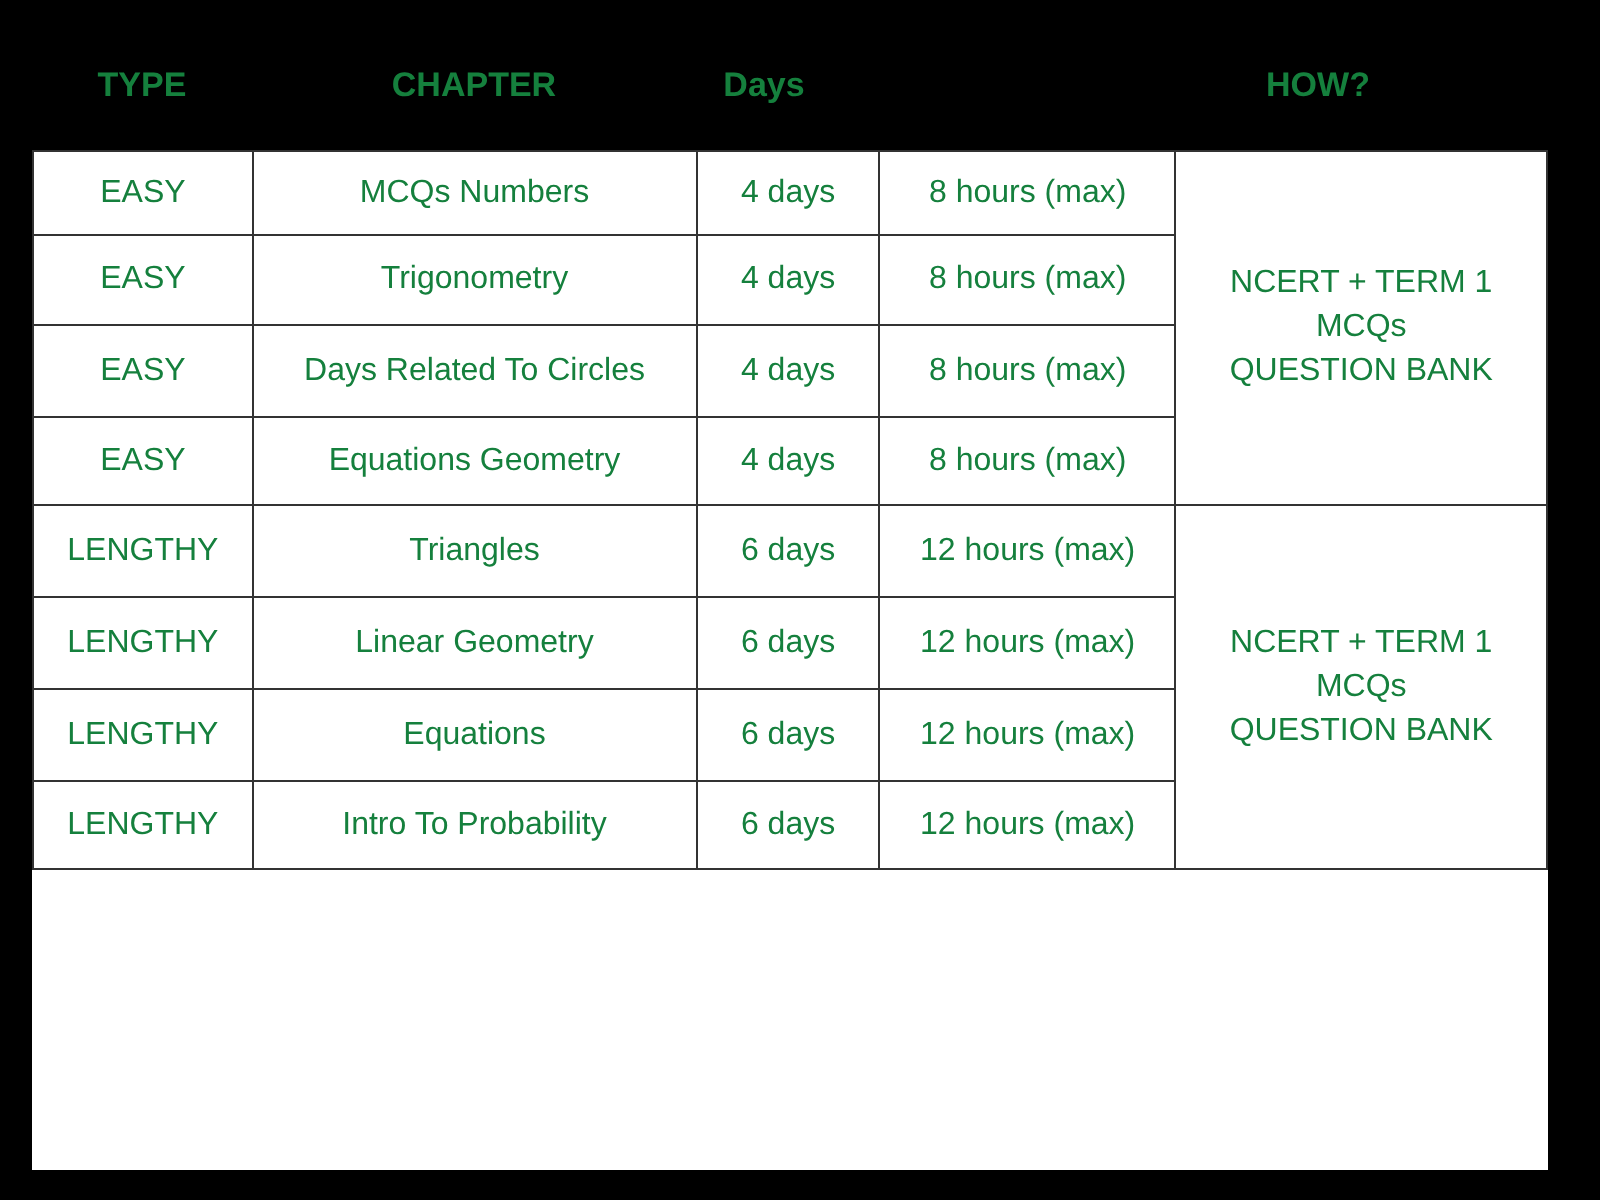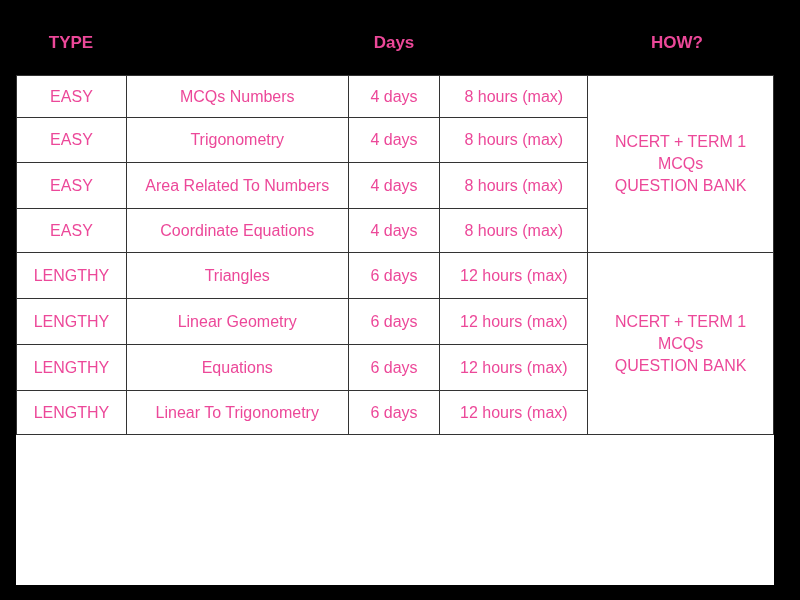--- a/index.html
+++ b/index.html
@@ -1,30 +1,31 @@
 <!DOCTYPE html>
 <html><head>
 <meta charset="utf-8">
 <style>
   html, body { margin:0; padding:0; }
   body { width:800px; height:600px; background:#000; position:relative; overflow:hidden; font-family:"Liberation Sans", sans-serif; }
   .header { position:absolute; left:0; top:0; width:800px; height:75px; }
-  .hcell { position:absolute; top:33px; color:#ec4899; font-weight:bold; font-size:17px; text-align:center; }
+  .hcell { position:absolute; top:33px; color:#15803d; font-weight:bold; font-size:17px; text-align:center; }
   .sheet { position:absolute; left:16px; top:75px; width:758px; height:510px; background:#fff; }
   table { border-collapse:collapse; position:absolute; left:0; top:0; }
-  td { border:1px solid #333; text-align:center; font-size:16px; color:#ec4899; padding:0; }
+  td { border:1px solid #333; text-align:center; font-size:16px; color:#15803d; padding:0; }
   .how { line-height:22px; }
 </style>
 </head>
 <body>
 
 <div class="header">
   <div class="hcell" style="left:16px;width:110px">TYPE</div>
-  <div class="hcell" style="left:348px;width:92px">Days</div>
-  <div class="hcell" style="left:584px;width:186px">HOW?</div>
+  <div class="hcell" style="left:126px;width:222px">CHAPTER</div>
+  <div class="hcell" style="left:336px;width:92px">Days</div>
+  <div class="hcell" style="left:566px;width:186px">HOW?</div>
 </div>
 
 <div class="sheet">
   <table>
     <colgroup>
         <col style="width:110px">
         <col style="width:222px">
         <col style="width:92px">
         <col style="width:148px">
         <col style="width:186px">
@@ -42,27 +43,27 @@
       </td>
     </tr>
     <tr style="height:45px">
       <td>EASY</td>
       <td>Trigonometry</td>
       <td>4 days</td>
       <td>8 hours (max)</td>
     </tr>
     <tr style="height:46px">
       <td>EASY</td>
-      <td>Area Related To Numbers</td>
+      <td>Days Related To Circles</td>
       <td>4 days</td>
       <td>8 hours (max)</td>
     </tr>
     <tr style="height:44px">
       <td>EASY</td>
-      <td>Coordinate Equations</td>
+      <td>Equations Geometry</td>
       <td>4 days</td>
       <td>8 hours (max)</td>
     </tr>
     <tr style="height:46px">
       <td>LENGTHY</td>
       <td>Triangles</td>
       <td>6 days</td>
       <td>12 hours (max)</td>
       <td rowspan="4" class="how">
         <div>NCERT + TERM 1</div>
@@ -77,19 +78,19 @@
       <td>12 hours (max)</td>
     </tr>
     <tr style="height:46px">
       <td>LENGTHY</td>
       <td>Equations</td>
       <td>6 days</td>
       <td>12 hours (max)</td>
     </tr>
     <tr style="height:44px">
       <td>LENGTHY</td>
-      <td>Linear To Trigonometry</td>
+      <td>Intro To Probability</td>
       <td>6 days</td>
       <td>12 hours (max)</td>
     </tr>
   </tbody>
     </table>
 </div>
 
 </body></html>

